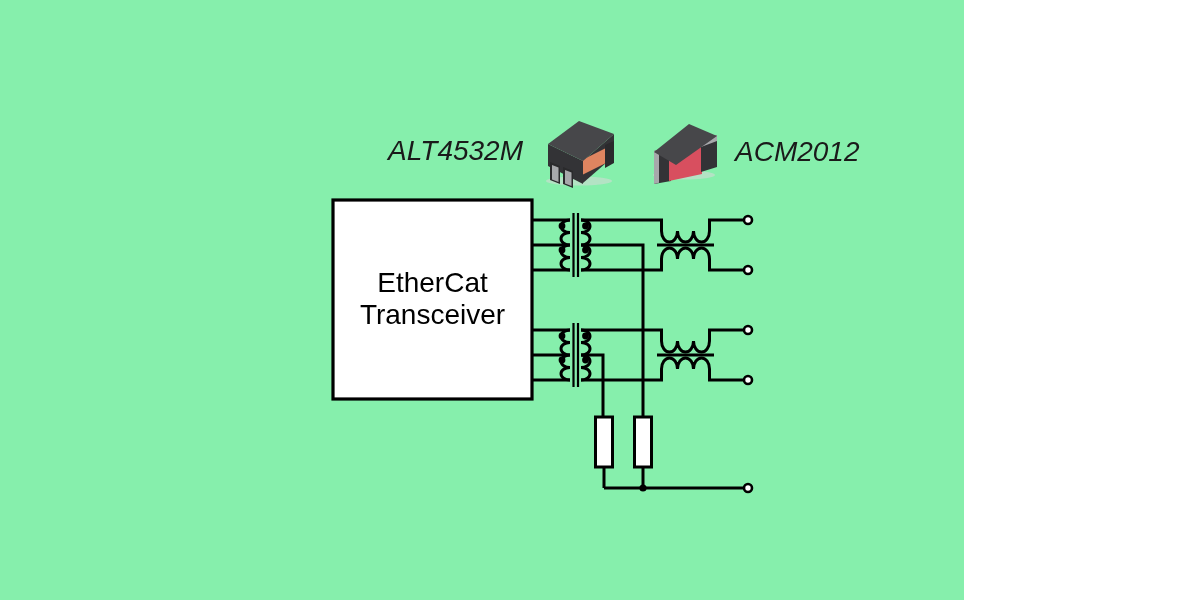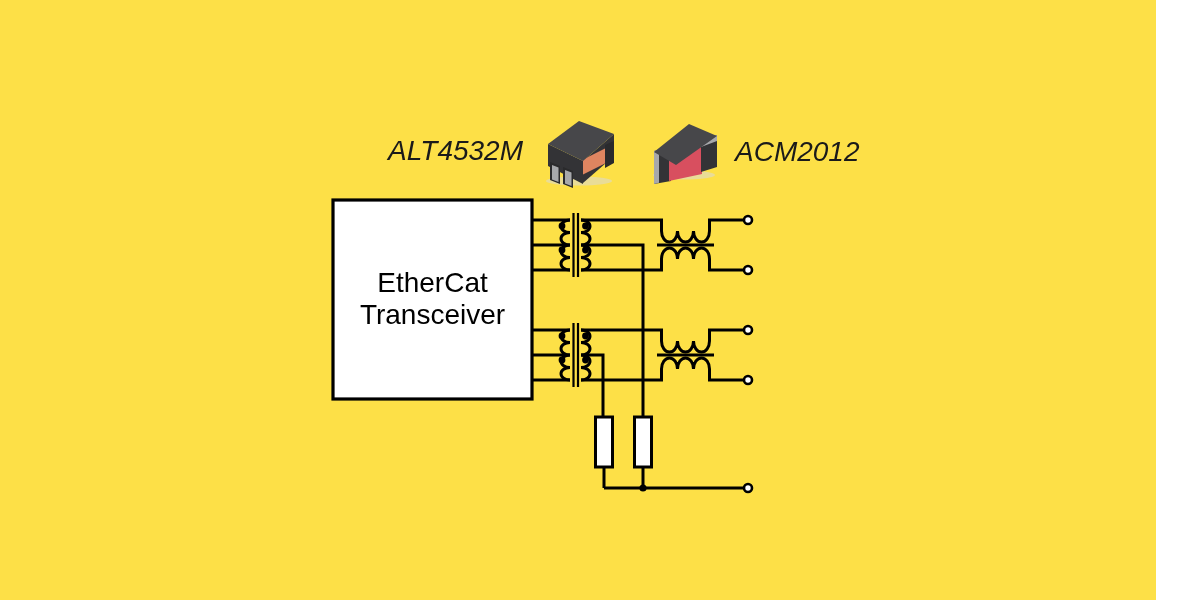--- a/index.html
+++ b/index.html
@@ -6,23 +6,23 @@
     margin: 0;
     padding: 0;
     width: 1200px;
     height: 600px;
     background: #ffffff;
     overflow: hidden;
     font-family: "Liberation Sans", sans-serif;
   }
   .stage {
     position: relative;
-    width: 1156px;
+    width: 964px;
     height: 600px;
-    background: #fde047;
+    background: #86efac;
   }
   svg { display: block; }
   .part-label {
     font-family: "Liberation Sans", sans-serif;
     font-style: italic;
     font-size: 28px;
   }
   .box-label {
     font-family: "Liberation Sans", sans-serif;
     font-size: 28px;

